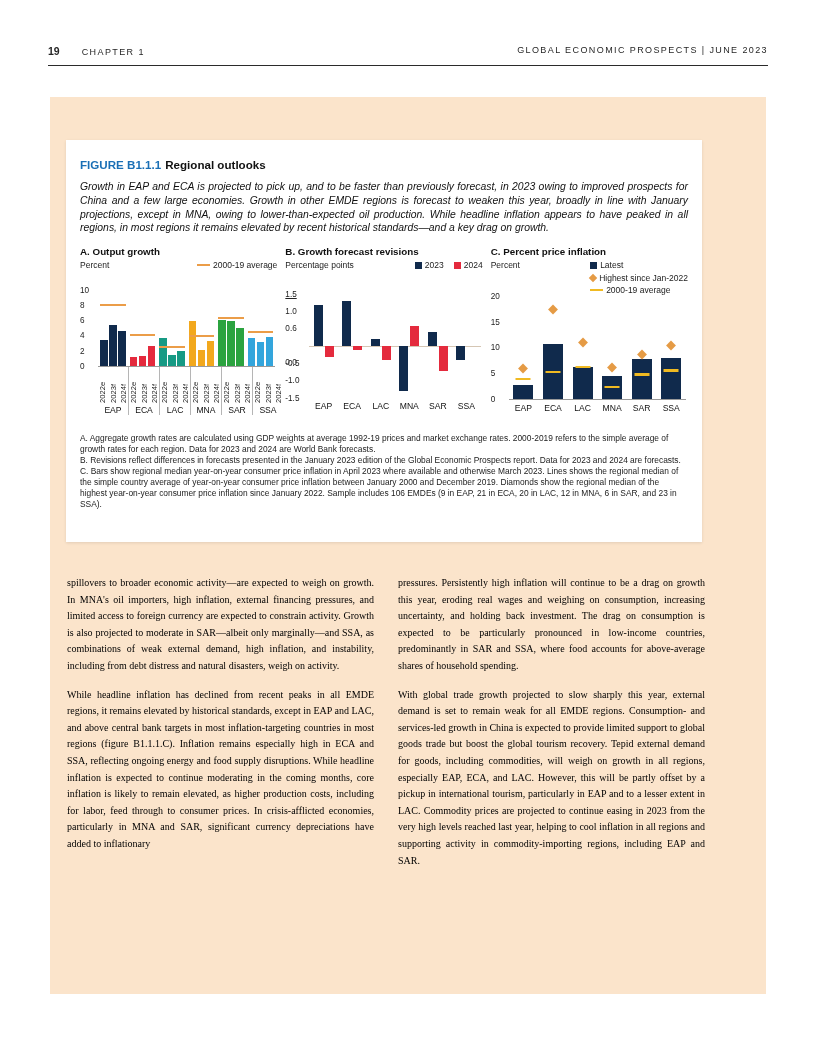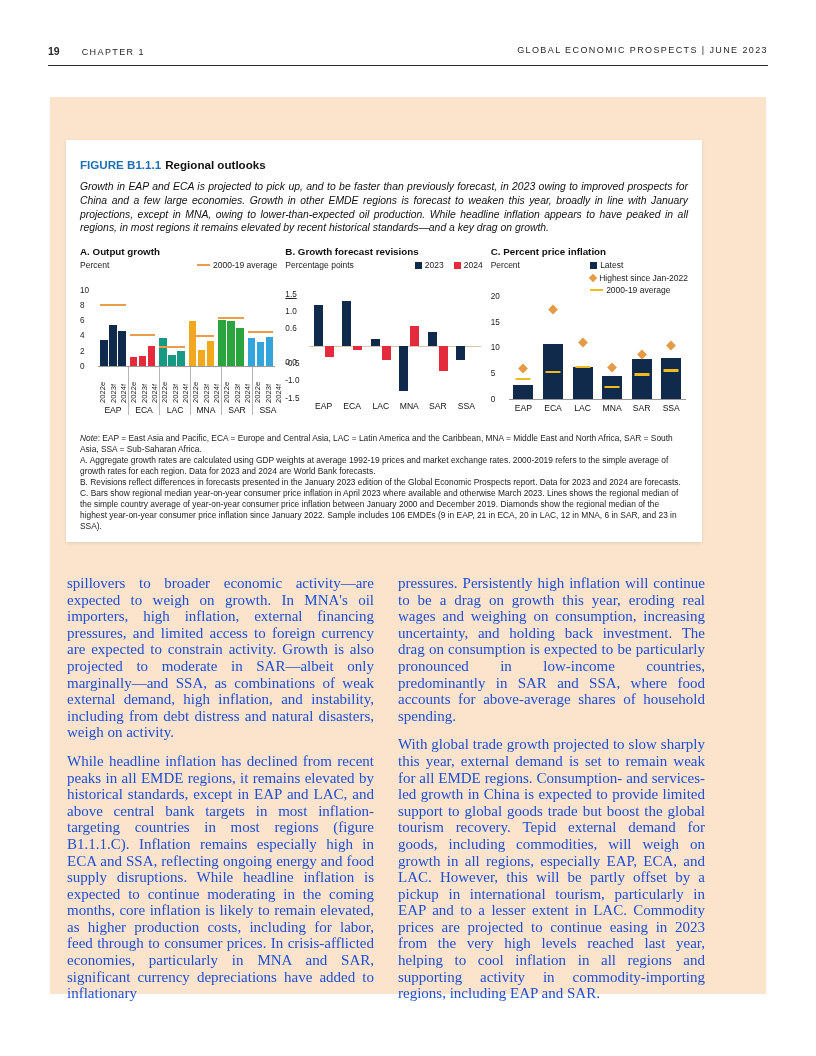--- a/index.html
+++ b/index.html
@@ -68,22 +68,22 @@
   .c-bar{position:absolute;left:50%;transform:translateX(-50%);bottom:0;width:20px;}
   .c-avg{position:absolute;left:50%;transform:translateX(-50%);width:15px;height:2.5px;}
   .c-diamond{position:absolute;left:50%;width:7px;height:7px;transform:translateX(-50%) rotate(45deg);}
 
   
   .fig-notes{margin-top:12px;font-size:8.4px;line-height:1.3;color:#222;}
   .fig-notes p{margin:0;}
 
   
   .columns{position:absolute;left:17px;top:478px;width:638px;display:flex;gap:24px;}
-  .col{width:307px;font-family:"Liberation Serif",serif;font-size:15px;line-height:16.6px;
-       text-align:justify;color:#1d4ed8;}
+  .col{width:307px;font-family:"Liberation Serif",serif;font-size:10px;line-height:16.6px;
+       text-align:justify;color:#000000;}
   .col p{margin:0 0 12px 0;}
 </style>
 </head>
 <body>
 
 <div class="page">
 
   <div class="hdr">
     <div class="hdr-left">
       <span class="pageno">19</span>
@@ -342,21 +342,20 @@
               <div class="x-cell">ECA</div>
               <div class="x-cell">LAC</div>
               <div class="x-cell">MNA</div>
               <div class="x-cell">SAR</div>
               <div class="x-cell">SSA</div>
             </div>
           </div>
       </div>
 
       <div class="fig-notes">
-        <p><em>Note</em><span>: EAP = East Asia and Pacific, ECA = Europe and Central Asia, LAC = Latin America and the Caribbean, MNA = Middle East and North Africa, SAR = South Asia, SSA = Sub-Saharan Africa.</span></p>
         <p>A. Aggregate growth rates are calculated using GDP weights at average 1992-19 prices and market exchange rates. 2000-2019 refers to the simple average of growth rates for each region. Data for 2023 and 2024 are World Bank forecasts.</p>
         <p>B. Revisions reflect differences in forecasts presented in the January 2023 edition of the Global Economic Prospects report. Data for 2023 and 2024 are forecasts.</p>
         <p>C. Bars show regional median year-on-year consumer price inflation in April 2023 where available and otherwise March 2023. Lines shows the regional median of the simple country average of year-on-year consumer price inflation between January 2000 and December 2019. Diamonds show the regional median of the highest year-on-year consumer price inflation since January 2022. Sample includes 106 EMDEs (9 in EAP, 21 in ECA, 20 in LAC, 12 in MNA, 6 in SAR, and 23 in SSA).</p>
       </div>
     </div>
 
     <div class="columns">
       <div class="col">
         <p>spillovers to broader economic activity—are expected to weigh on growth. In MNA's oil importers, high inflation, external financing pressures, and limited access to foreign currency are expected to constrain activity. Growth is also projected to moderate in SAR—albeit only marginally—and SSA, as combinations of weak external demand, high inflation, and instability, including from debt distress and natural disasters, weigh on activity.</p>
         <p>While headline inflation has declined from recent peaks in all EMDE regions, it remains elevated by historical standards, except in EAP and LAC, and above central bank targets in most inflation-targeting countries in most regions (figure B1.1.1.C). Inflation remains especially high in ECA and SSA, reflecting ongoing energy and food supply disruptions. While headline inflation is expected to continue moderating in the coming months, core inflation is likely to remain elevated, as higher production costs, including for labor, feed through to consumer prices. In crisis-afflicted economies, particularly in MNA and SAR, significant currency depreciations have added to inflationary</p>

